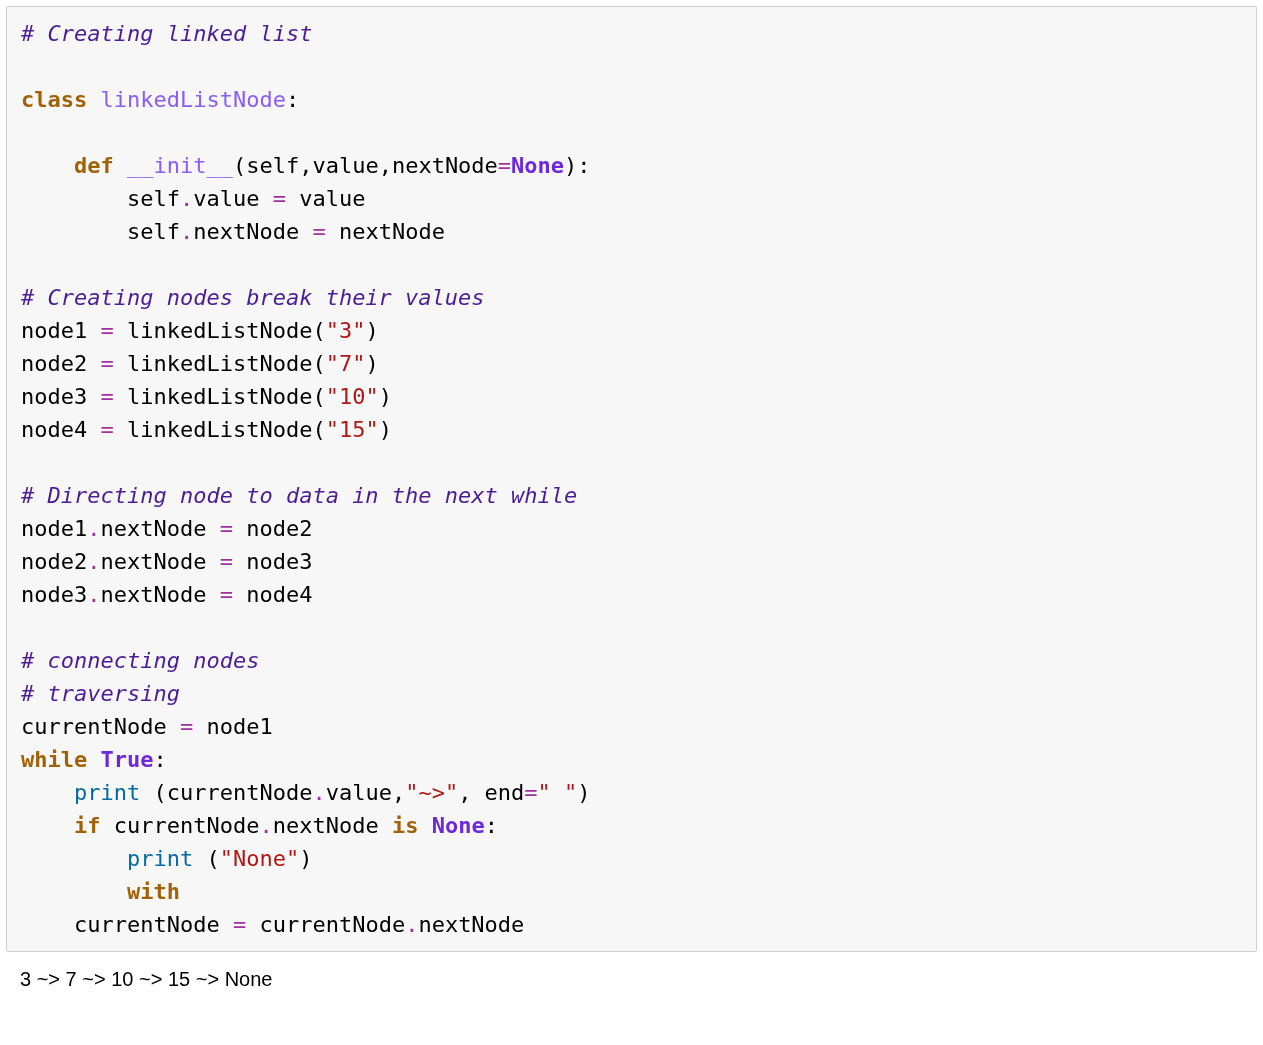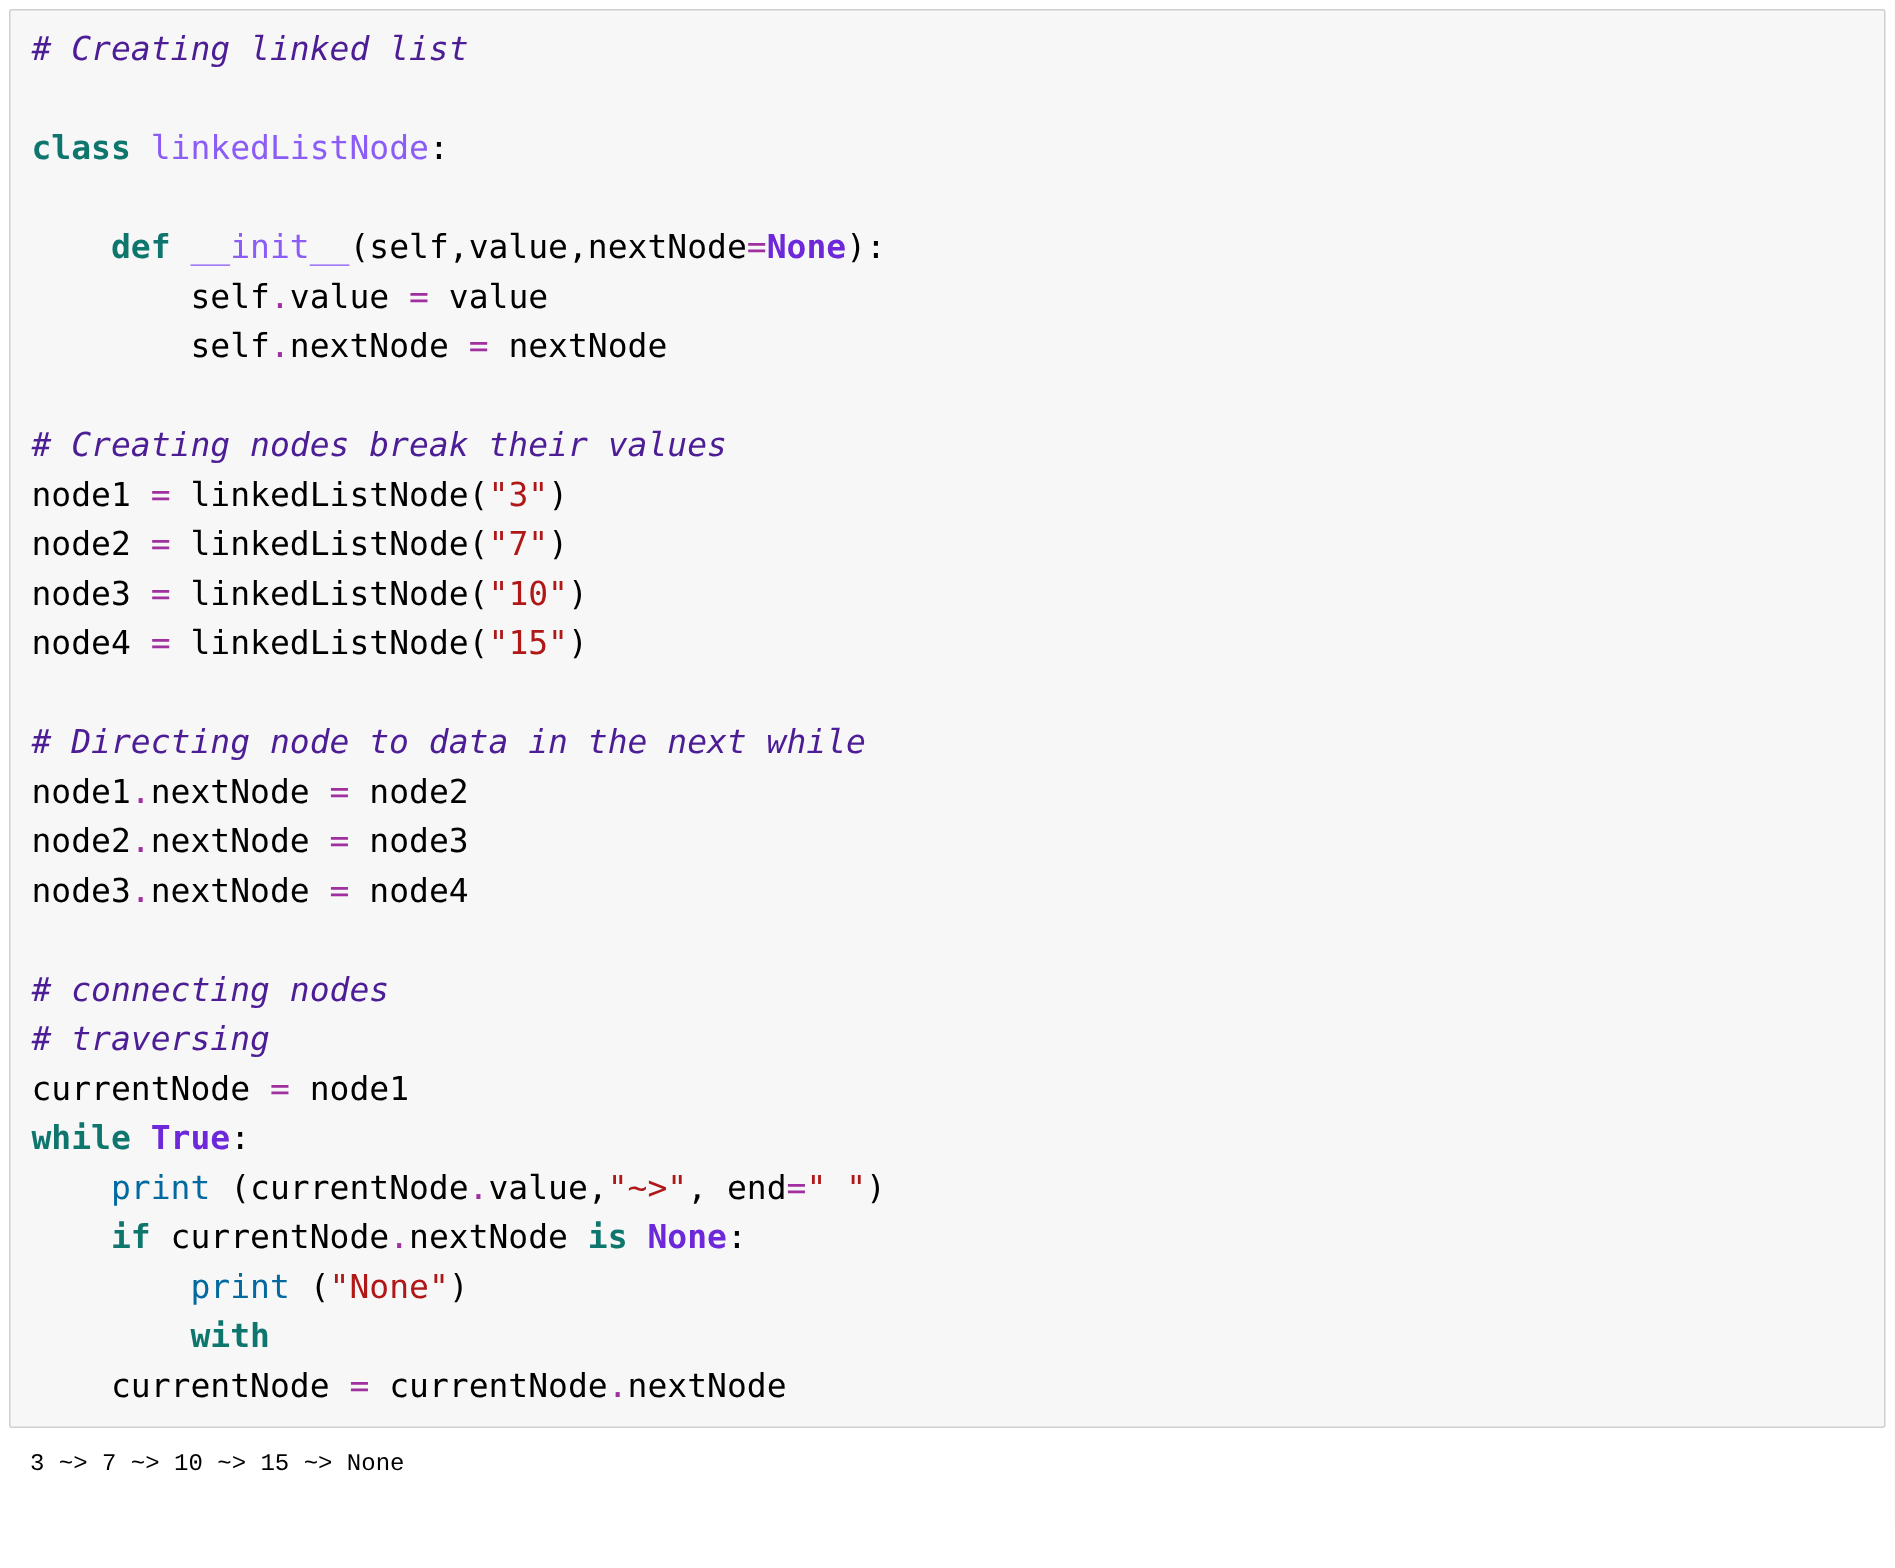--- a/index.html
+++ b/index.html
@@ -23,28 +23,28 @@
     pre {
       margin: 0;
       font-family: inherit;
       font-size: 22px;
       line-height: 1.5;
       white-space: pre;
     }
     .output {
       margin: 6px;
       padding: 6px 14px 10px 14px;
-      font-family: Liberation Mono, monospace;
-      font-size: 16px;
+      font-family: Liberation Sans, sans-serif;
+      font-size: 20px;
       line-height: 1.5;
       color: #000;
       white-space: pre;
     }
     .c  { color: #4c1d95; font-style: italic; }   
-    .kw { color: #0f766e; font-weight: bold; }     
+    .kw { color: #a16207; font-weight: bold; }     
     .nf { color: #8b5cf6; }                        
     .op { color: #a030a0; }                        
     .bi { color: #6d28d9; font-weight: bold; }     
     .fn { color: #0369a1; }                        
     .st { color: #b01717; }                        
     .pl { color: #000000; }                        
   </style>
 </head>
 <body>
 

